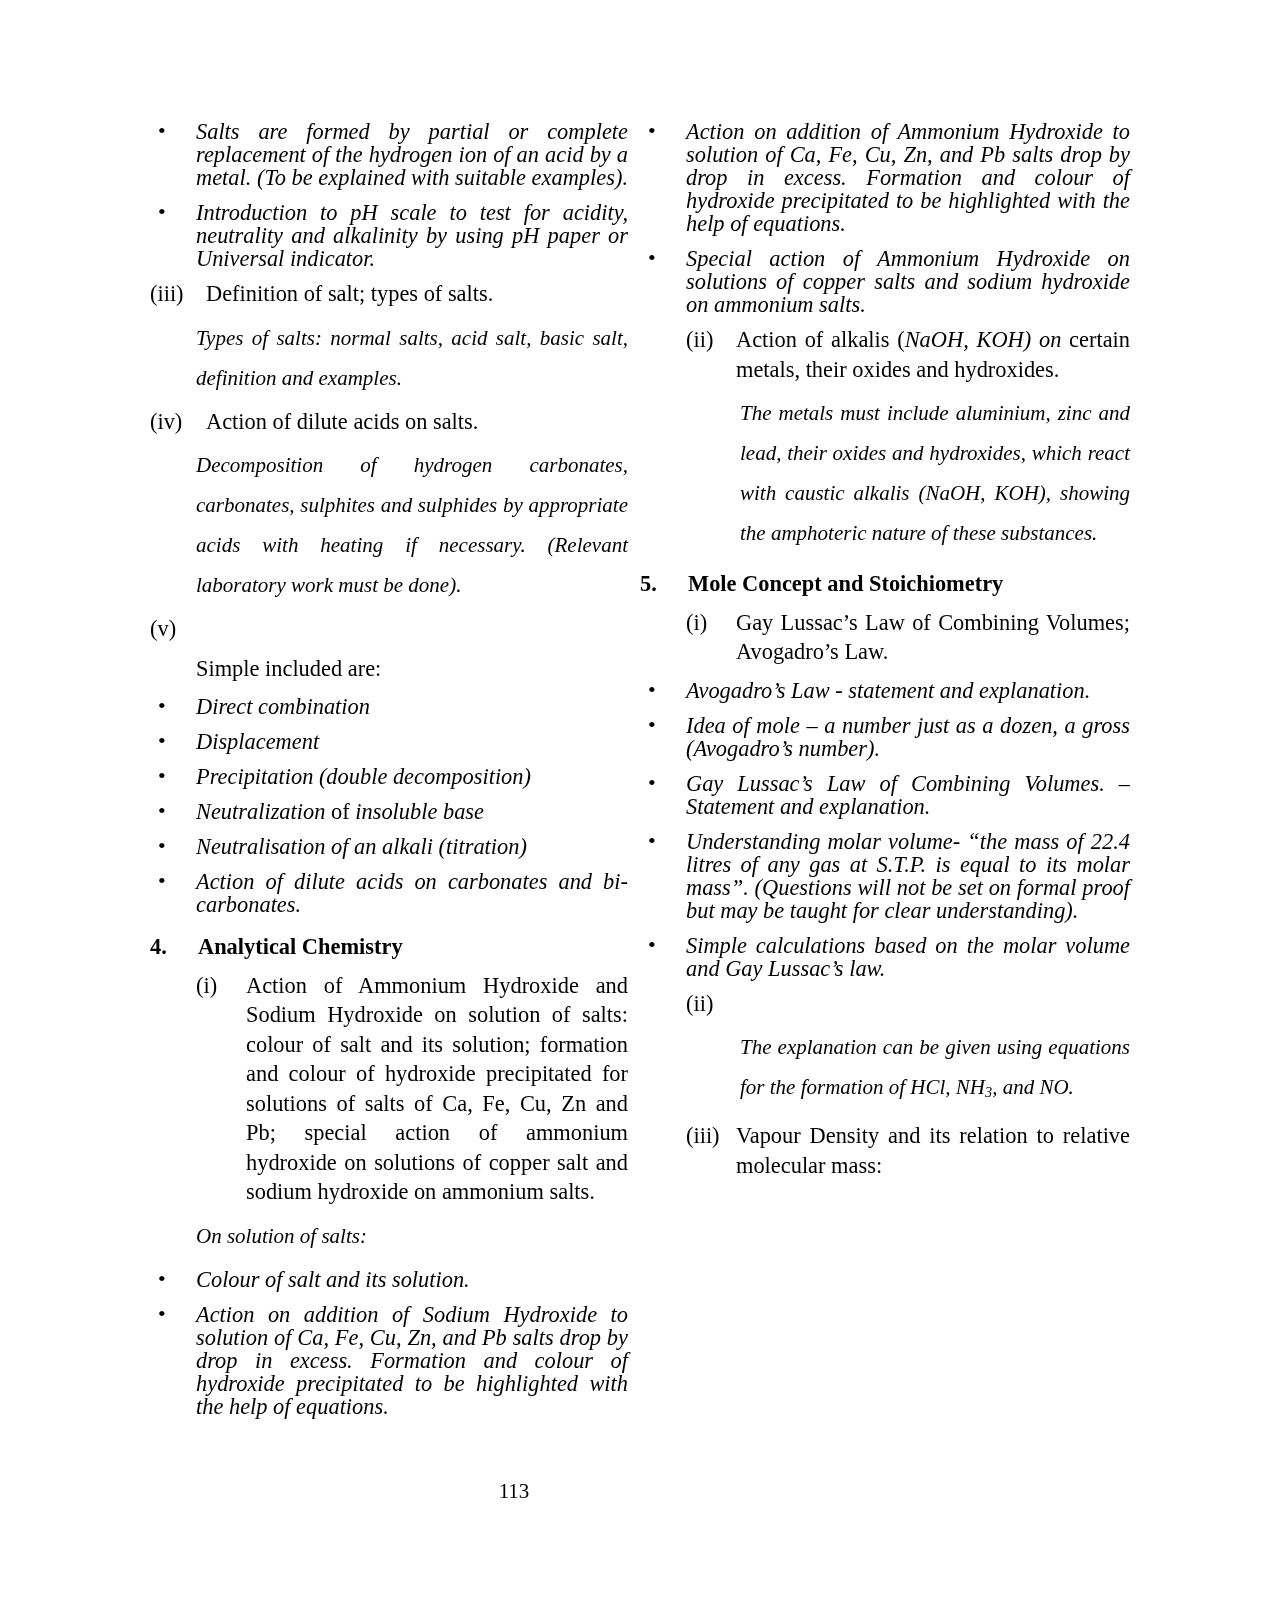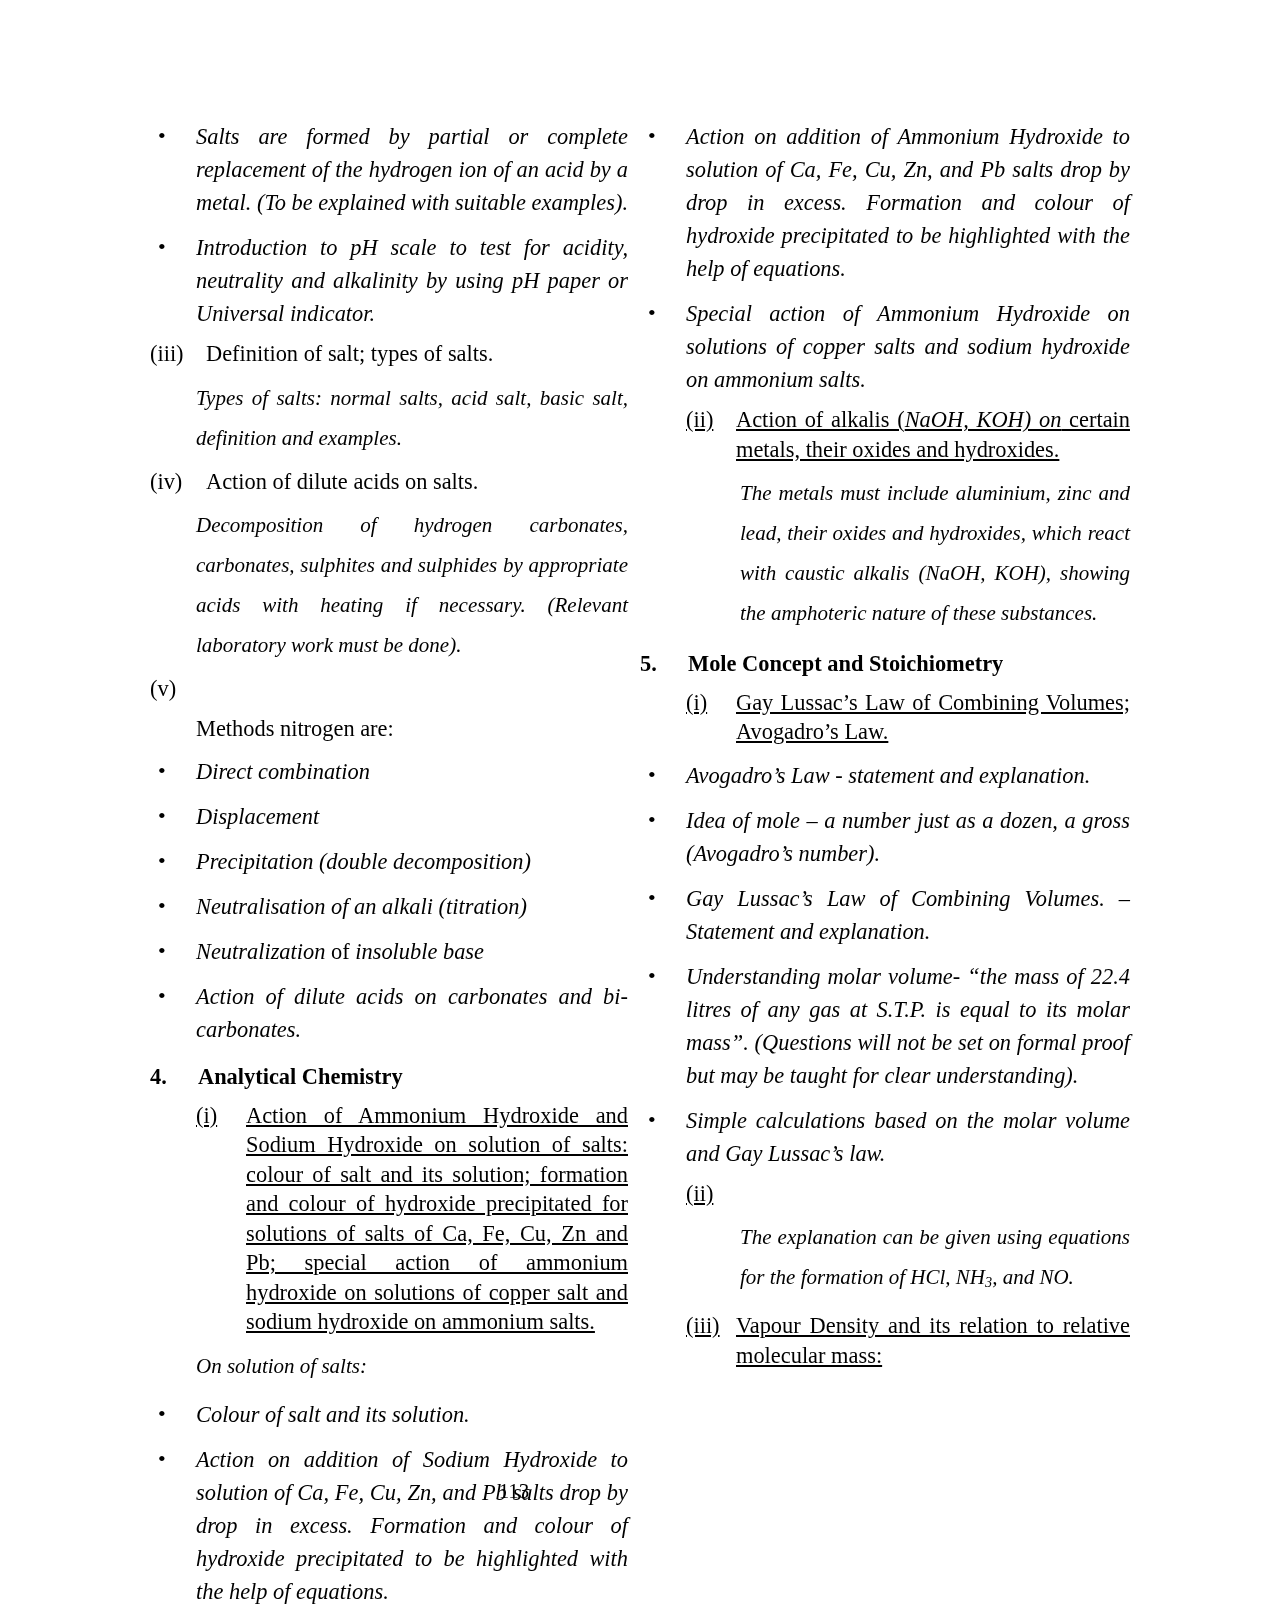--- a/index.html
+++ b/index.html
@@ -63,21 +63,21 @@
     flex: 0 0 auto;
     white-space: nowrap;
   }
   .rn-item .rn-body {
     flex: 1 1 auto;
     text-align: justify;
   }
   
   .rn-l .rn { width: 56px; flex: 0 0 56px; }
   
-  .rn-ind { margin-left: 46px; text-decoration: underline; }
+  .rn-ind { margin-left: 46px; }
   .rn-ind .rn { width: 54px; flex: 0 0 54px; }
   .rn-tight .rn { width: 50px; flex: 0 0 50px; }
 
   
   .note {
     font-style: italic;
     font-size: 21px;
     line-height: 40px;
     text-align: justify;
     margin-top: 9px;
@@ -98,21 +98,21 @@
   
   ul.bl {
     list-style: none;
     margin: 0;
     padding: 0;
   }
   ul.bl > li {
     position: relative;
     font-style: italic;
     font-size: 22.4px;
-    line-height: 33px;
+    line-height: 23px;
     text-align: justify;
     margin-top: 12px;
     padding-left: 46px;
   }
   ul.bl > li::before {
     content: "\2022";
     position: absolute;
     left: 8px;
     top: -1px;
     font-style: normal;
@@ -160,30 +160,30 @@
       <div class="rn-item rn-l">
         <span class="rn">(iv)</span>
         <span class="rn-body">Action of dilute acids on salts.</span>
       </div>
       <div class="note note-l">Decomposition of hydrogen carbonates, carbonates, sulphites and sulphides by appropriate acids with heating if necessary. (Relevant laboratory work must be done).</div>
 
       <div class="rn-item rn-l">
         <span class="rn">(v)</span>
       </div>
 
-      <div class="plain">Methods nitrogen are:</div>
+      <div class="plain">Simple included are:</div>
 
       <ul class="bl bl-b">
         <li>Direct combination</li>
         <li>Displacement</li>
         <li>Precipitation (double decomposition)</li>
-        <li>Neutralisation of an alkali (titration)</li>
         <li>
           <span>Neutralization</span><span class="roman"> of </span><span>insoluble base</span>
         </li>
+        <li>Neutralisation of an alkali (titration)</li>
         <li>Action of dilute acids on carbonates and bi-carbonates.</li>
       </ul>
 
       <div class="section-head">
         <span class="num">4.</span>
         <span class="ttl">Analytical Chemistry</span>
       </div>
 
       <div class="rn-item rn-ind rn-tight">
         <span class="rn">(i)</span>

